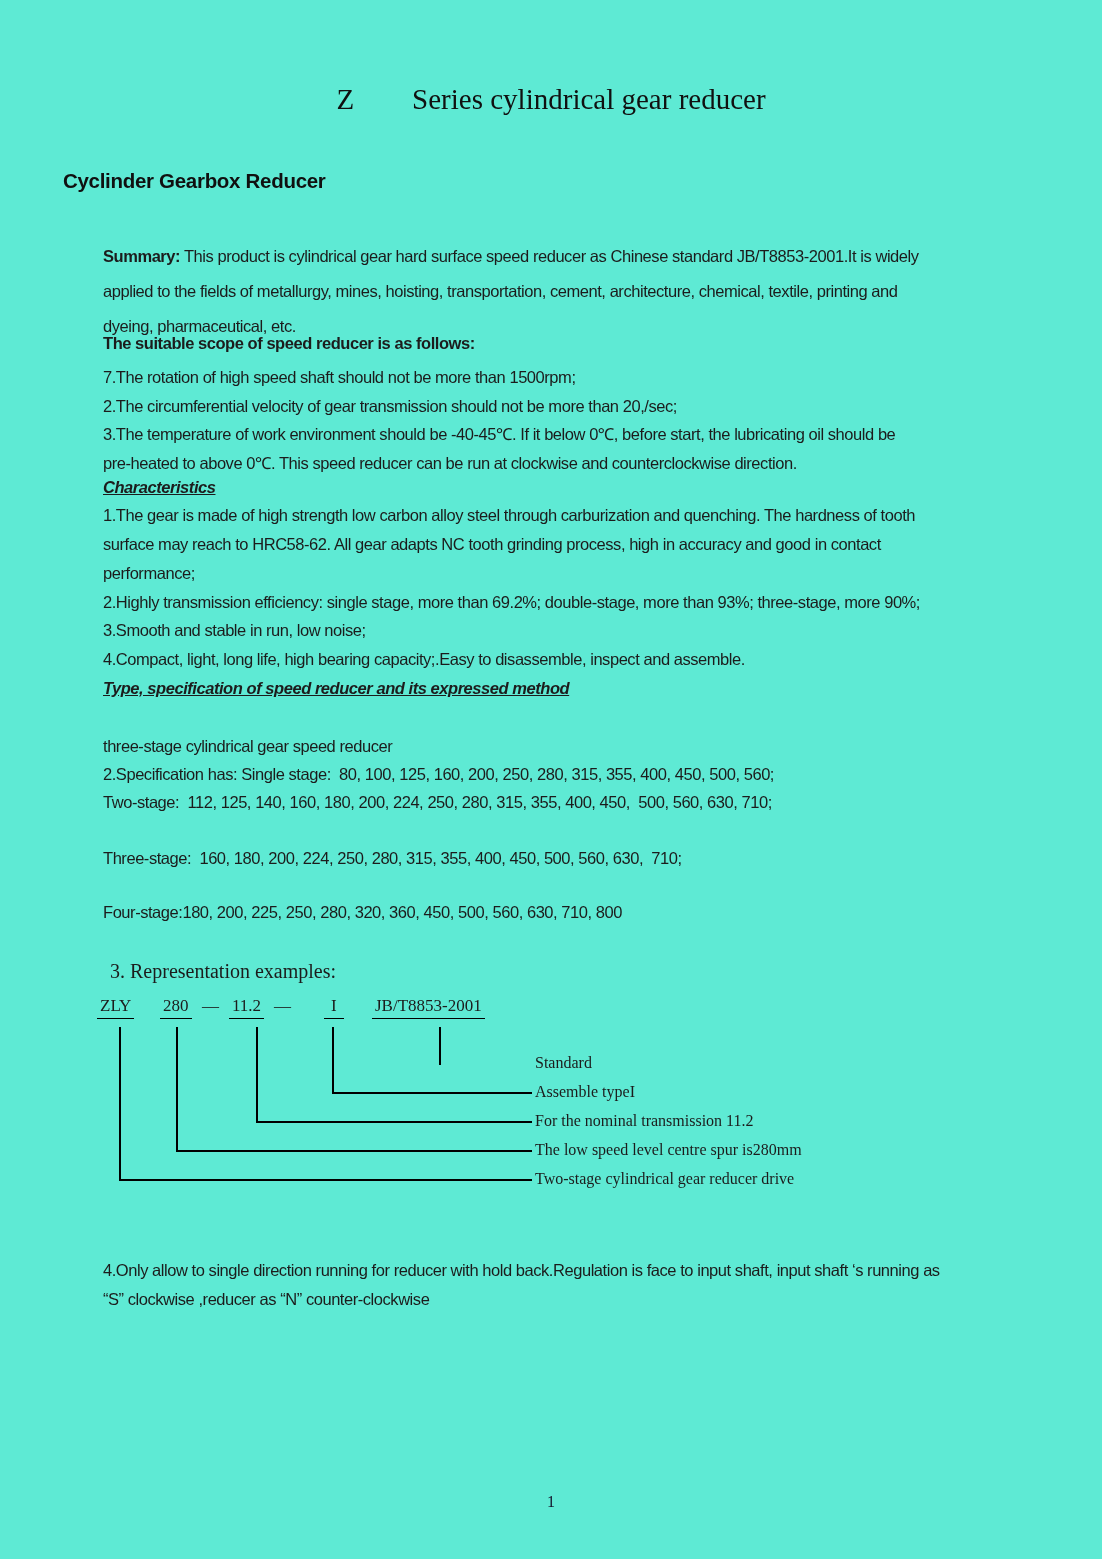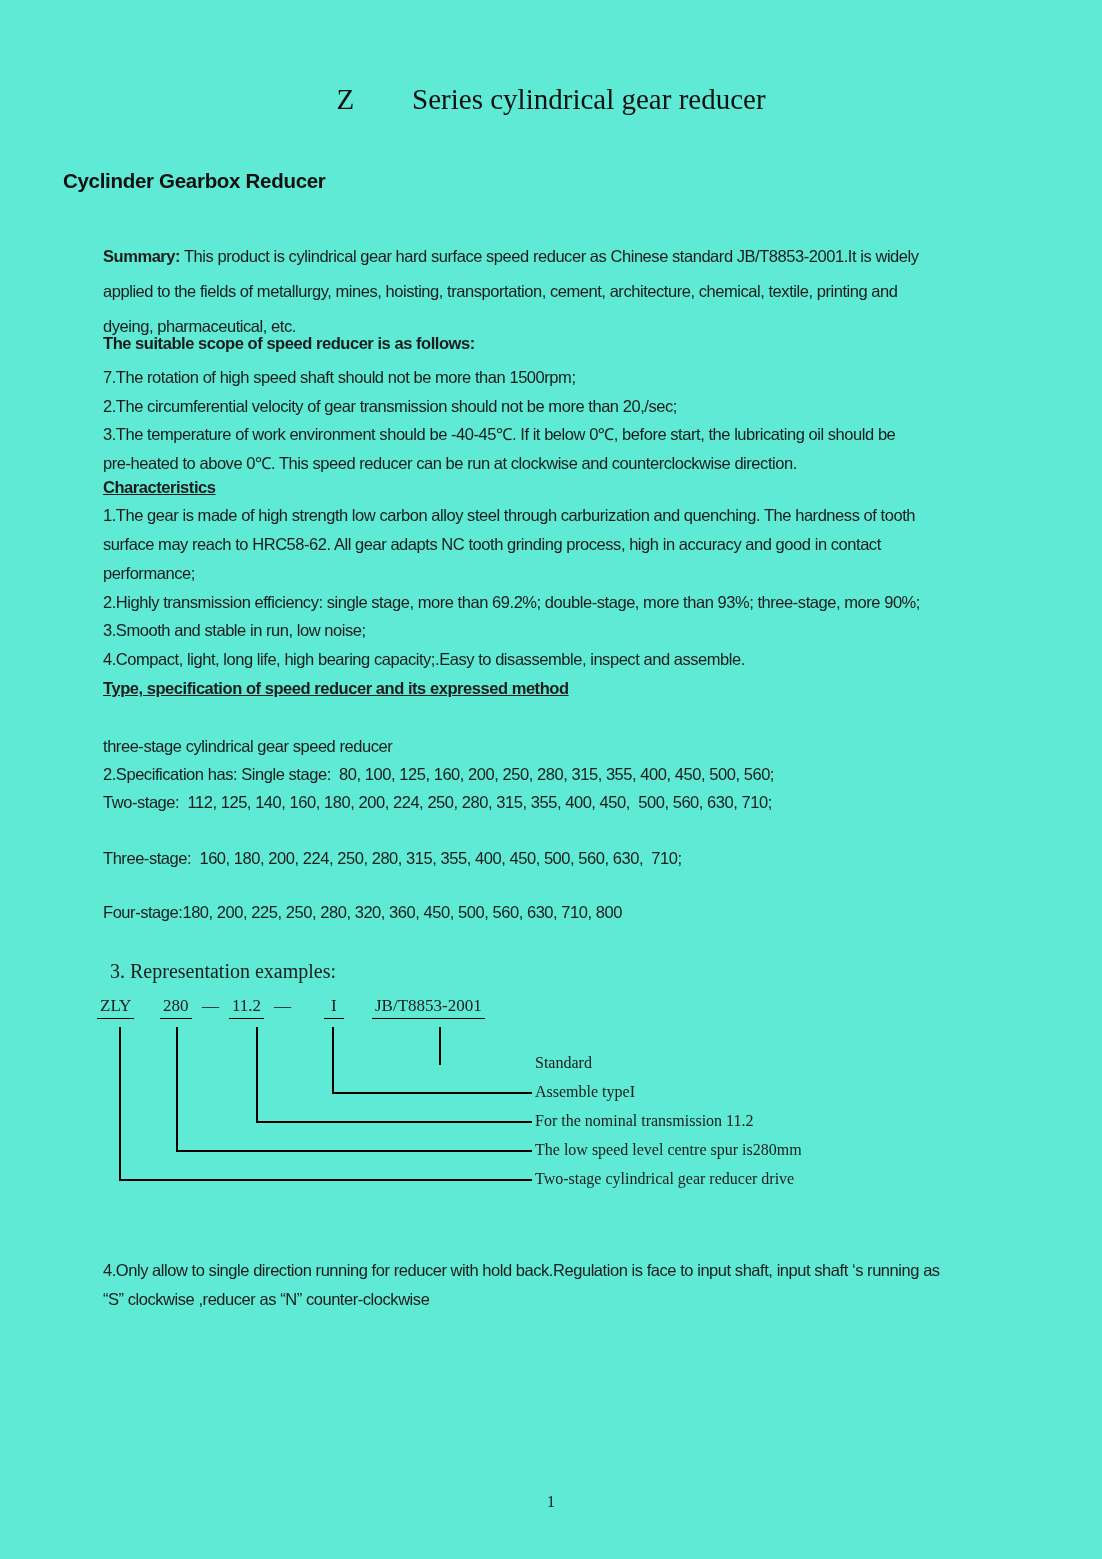--- a/index.html
+++ b/index.html
@@ -6,21 +6,21 @@
   .page {
     position:relative; width:1102px; height:1559px; margin:0 auto;
     background:#5eead4; overflow:hidden;
     font-family:"Liberation Sans", sans-serif; color:#1c1c1c;
   }
   .line {
     position:absolute; left:63px; white-space:pre;
     font-size:16.5px; letter-spacing:-0.45px; line-height:1.25;margin-left:40px;
   }
   .b  { font-weight:bold; }
-  .bu { font-weight:bold; text-decoration:underline; }
+  .bu { font-weight:bold; text-decoration:underline;font-style:italic; }
   .title {
     position:absolute; top:83px; left:0; width:100%; text-align:center;
     font-family:"Liberation Serif", serif; font-size:29px; letter-spacing:0;
     white-space:pre; color:#101010;
   }
   .subtitle {
     position:absolute; top:169px; left:63px;
     font-size:20.5px; font-weight:bold; letter-spacing:-0.3px; color:#101010;
   }
   .rep-heading {

